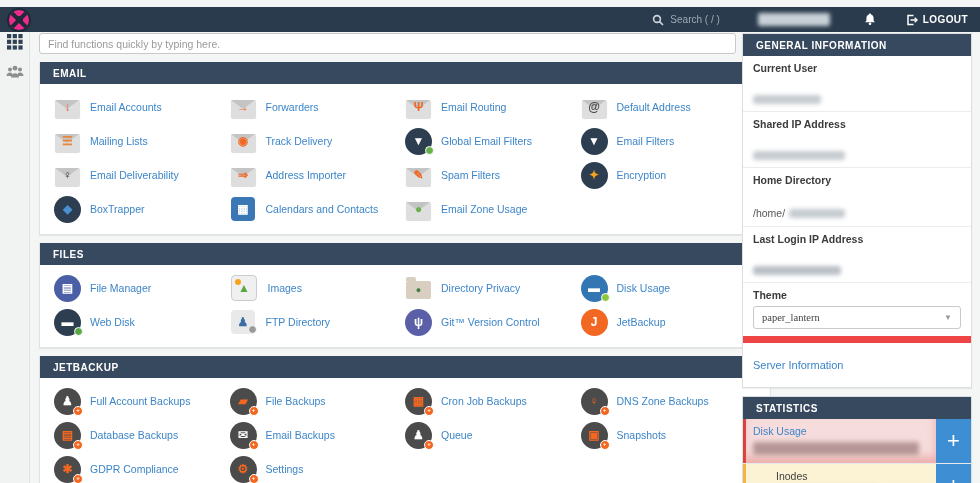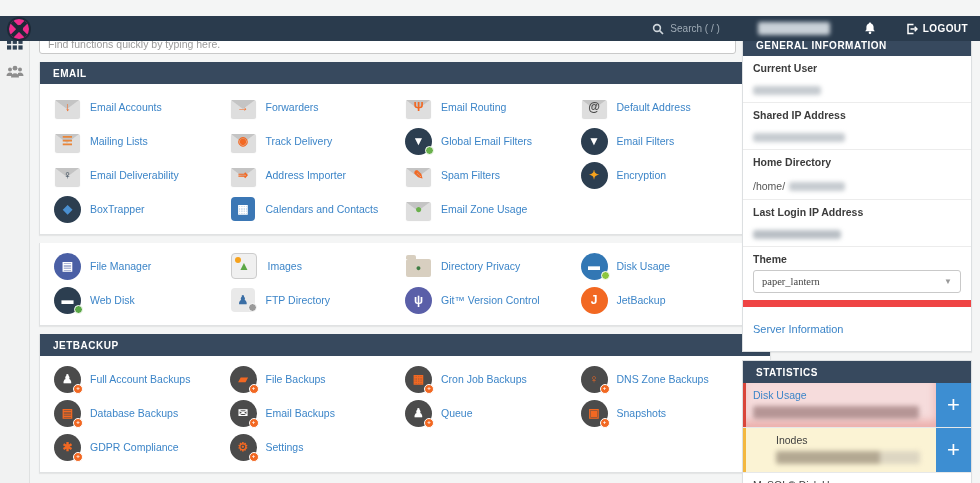--- a/index.html
+++ b/index.html
@@ -2,21 +2,21 @@
 <html><head>
 <meta charset="utf-8">
 <style>
   html,body{margin:0;padding:0;}
   body{
     width:980px;height:483px;position:relative;overflow:hidden;
     background:#f4f5f5;font-family:"Liberation Sans",sans-serif;
     -webkit-font-smoothing:antialiased;
   }
   
-  .topbar{position:absolute;top:16px;left:0;width:980px;height:25px;background:#2a3b4d;display:flex;align-items:center;z-index:5;}
+  .topbar{position:absolute;top:7px;left:0;width:980px;height:25px;background:#2a3b4d;display:flex;align-items:center;z-index:5;}
   .logo{width:20px;height:20px;margin-left:9px;position:relative;border-radius:50%;background:#ee2b8c;overflow:hidden;box-shadow:0 0 0 2px #1d2a38;}
   .logo::before,.logo::after{content:"";position:absolute;left:-3px;top:8.5px;width:26px;height:3.5px;background:#1d2a38;}
   .logo::before{transform:rotate(45deg);}
   .logo::after{transform:rotate(-45deg);}
   .logo .logo-c{position:absolute;left:6.5px;top:6.5px;width:7px;height:7px;border-radius:50%;background:#1d2a38;}
   .tb-right{margin-left:auto;display:flex;align-items:center;padding-right:12px;}
   .tb-search{display:flex;align-items:center;gap:6px;margin-right:38px;cursor:pointer;}
   .tb-search-label{color:#9fabb6;font-size:10px;}
   .tb-user{width:72px;height:13px;border-radius:2px;background:#c9d1d8;filter:blur(2px);margin-right:34px;cursor:pointer;}
   .tb-bell{margin-right:30px;cursor:pointer;display:flex;align-items:center;}
@@ -49,21 +49,21 @@
   .dot-tl{position:absolute;width:6px;height:6px;border-radius:50%;left:3px;top:3px;z-index:4;}
   .badge{position:absolute;width:10px;height:10px;border-radius:50%;right:-2px;bottom:-1px;background:#f26822;border:1.5px solid #fff;box-sizing:border-box;z-index:4;color:#fff;font-size:6px;line-height:7px;text-align:center;font-weight:bold;}
   
   .right{position:absolute;top:33px;left:742px;width:230px;}
   .panel{background:#fff;border:1px solid #dcdfe1;box-shadow:0 1px 1px rgba(0,0,0,.06);box-sizing:border-box;}
   .panel + .panel{margin-top:8px;}
   .gi-row{padding:6px 10px 7px;border-top:1px solid #ececec;}
   .gi-row:first-of-type{border-top:none;}
   .gi-label{font-size:10.5px;font-weight:bold;color:#3b3b3b;}
   .gi-suffix{color:#4c9a4c;font-weight:bold;}
-  .gi-vline{margin-top:12px;display:flex;align-items:center;gap:4px;}
+  .gi-vline{margin-top:21px;display:flex;align-items:center;gap:4px;}
   .blob{display:inline-block;height:9px;border-radius:3px;filter:blur(2px);}
   .gi-prefix{font-size:10.5px;color:#555;}
   .lock{display:inline-block;width:9px;height:8px;background:#474747;border-radius:1.5px;position:relative;margin-top:3px;}
   .lock::before{content:"";position:absolute;left:1.5px;top:-4px;width:6px;height:5px;border:1.5px solid #474747;border-bottom:none;border-radius:3px 3px 0 0;box-sizing:border-box;}
   .theme-select{margin-top:5px;height:21px;border:1px solid #c9c9c9;border-radius:3px;background:#fff;display:flex;align-items:center;justify-content:space-between;padding:0 8px;cursor:pointer;}
   .theme-value{font-size:10.5px;color:#444;font-family:Liberation Serif, serif;}
   .caret{font-size:8px;color:#999;}
   .gi-link{padding:16px 10px;border-top:7px solid #ef4444;font-size:11px;color:#3c85c8;cursor:pointer;}
   
   .stat-row{display:flex;border-top:1px solid #e6e8e9;align-items:stretch;}
@@ -255,20 +255,24 @@
             <span class="ico ">
               <span class="env-body"></span>
               <span class="env-flap"></span>
               <span class="glyph" style="color: rgb(106, 176, 76); font-size: 12px;">●</span>
             </span>
             <span class="fn-label">Email Zone Usage</span>
           </div>
         </div>
       </section>
       <section class="card">
+        <div class="sec-h">
+          <span class="sec-t">FILES</span>
+          <span class="minus"></span>
+        </div>
         <div class="sec-grid">
           <div class="fn-item">
             <span class="ico shape-circle" style="background: rgb(74, 95, 165);">
               <span class="glyph" style="color: rgb(255, 255, 255); font-size: 12px;">▤</span>
             </span>
             <span class="fn-label">File Manager</span>
           </div>
           <div class="fn-item">
             <span class="ico shape-square" style="background: rgb(240, 240, 240); border: 1px solid rgb(204, 204, 204);">
               <span class="glyph" style="color: rgb(91, 167, 70); font-size: 12px;">▲</span>

